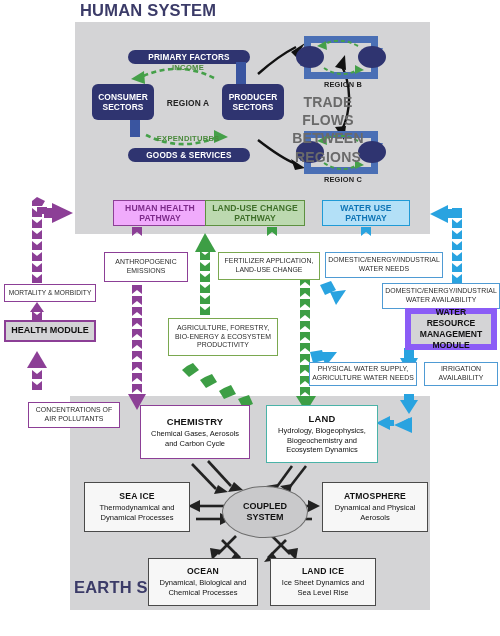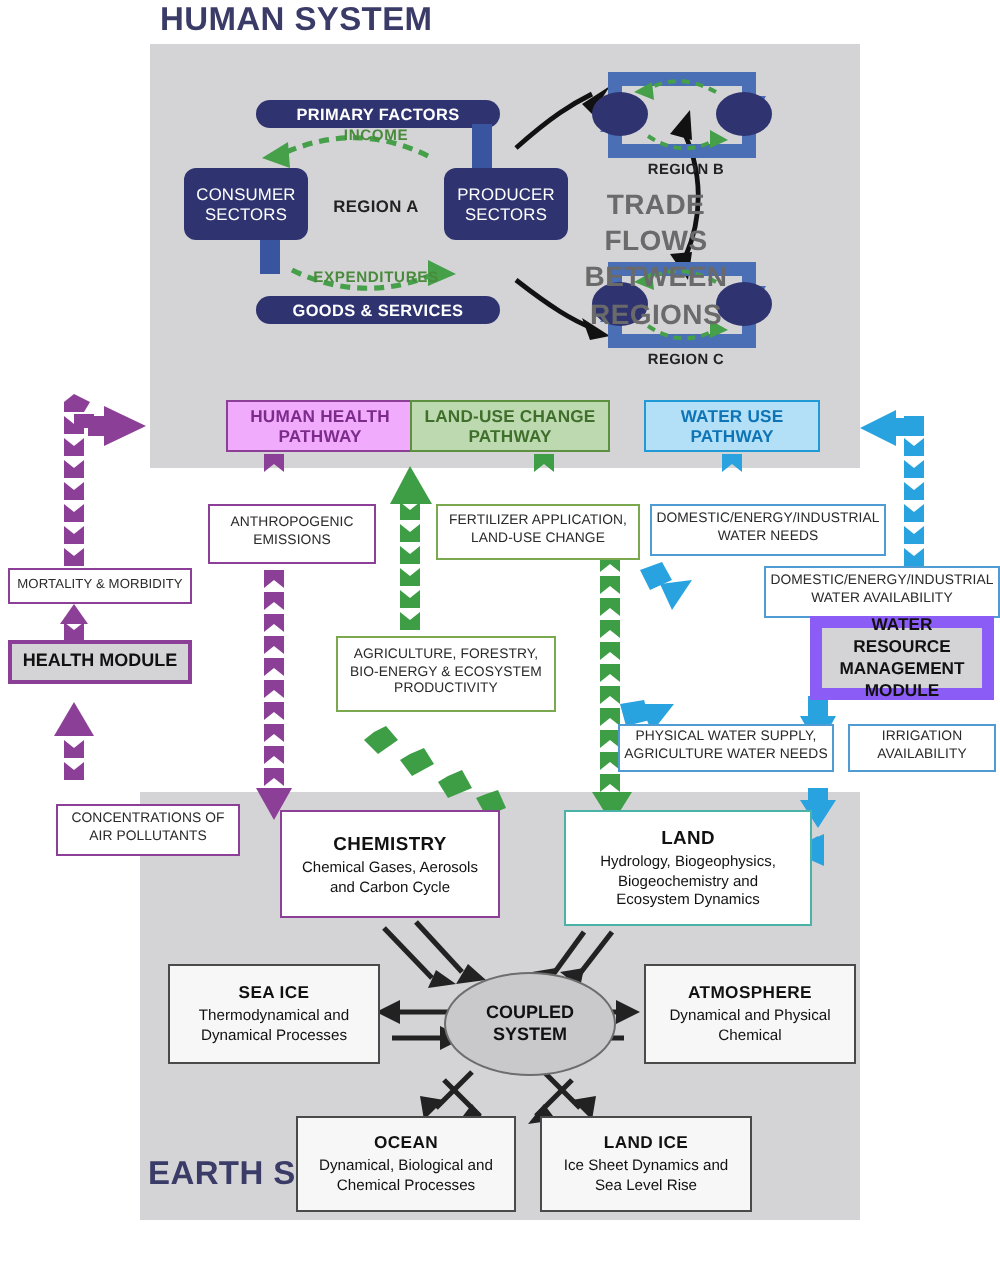--- a/index.html
+++ b/index.html
@@ -47,21 +47,21 @@
   .cbox-purple{border:1.6px solid #8c3f96;}
   .cbox-teal{border:1.6px solid #4ab3a8;}
 
   
   .ellipse{background:#c9c9cb;border:1.3px solid #6d6d6d;border-radius:50%;
            display:flex;align-items:center;justify-content:center;text-align:center;
            font-weight:bold;font-size:9px;line-height:1.25;color:#111;}
 
   
   .sector{background:#2f3470;border-radius:6px;display:flex;align-items:center;
-          justify-content:center;text-align:center;color:#fff;font-weight:normal;
+          justify-content:center;text-align:center;color:#fff;font-weight:bold;
           font-size:8.4px;line-height:1.25;letter-spacing:.1px;}
   .bar{background:#2f3470;border-radius:9px;display:flex;align-items:center;
        justify-content:center;color:#fff;font-weight:bold;font-size:8.2px;letter-spacing:.2px;}
   .regionlabel{font-weight:bold;font-size:8.4px;color:#222;letter-spacing:.2px;text-align:center;}
   .flowlabel{font-weight:bold;font-size:14px;color:#6a6a6a;letter-spacing:.2px;text-align:center;line-height:1.3;}
   .greenlab{font-weight:bold;font-size:7.6px;color:#4a8a3c;letter-spacing:.3px;text-align:center;}
   .minireg{font-weight:bold;font-size:7.4px;color:#222;letter-spacing:.2px;text-align:center;}
 
   svg{position:absolute;left:0;top:0;overflow:visible;}
 </style>
@@ -399,21 +399,21 @@
     <span>AIR POLLUTANTS</span>
   </div>
 </div>
 
 <div class="abs cbox cbox-purple" style="left:140px;top:405px;width:110px;height:54px;z-index:4;">
   <span class="ttl">CHEMISTRY</span>
   <span class="sub">Chemical Gases, Aerosols</span>
   <span class="sub">and Carbon Cycle</span>
 </div>
 
-<div class="abs cbox cbox-teal" style="left:282px;top:405px;width:124px;height:58px;z-index:4;">
+<div class="abs cbox cbox-teal" style="left:266px;top:405px;width:112px;height:58px;z-index:4;">
   <span class="ttl">LAND</span>
   <span class="sub">Hydrology, Biogeophysics,</span>
   <span class="sub">Biogeochemistry and</span>
   <span class="sub">Ecosystem Dynamics</span>
 </div>
 
 <svg width="500" height="636" style="z-index:3;">
   <g stroke="#222" stroke-width="2.6" fill="none">
 
     <path d="M192,464 L216,489"></path>
@@ -459,21 +459,21 @@
 
 <div class="abs ebox" style="left:84px;top:482px;width:106px;height:50px;z-index:4;">
   <span class="ttl">SEA ICE</span>
   <span class="sub">Thermodynamical and</span>
   <span class="sub">Dynamical Processes</span>
 </div>
 
 <div class="abs ebox" style="left:322px;top:482px;width:106px;height:50px;z-index:4;">
   <span class="ttl">ATMOSPHERE</span>
   <span class="sub">Dynamical and Physical</span>
-  <span class="sub">Chemical</span>
+  <span class="sub">Aerosols</span>
 </div>
 
 <div class="abs ebox" style="left:148px;top:558px;width:110px;height:48px;z-index:4;">
   <span class="ttl">OCEAN</span>
   <span class="sub">Dynamical, Biological and</span>
   <span class="sub">Chemical Processes</span>
 </div>
 
 <div class="abs ebox" style="left:270px;top:558px;width:106px;height:48px;z-index:4;">
   <span class="ttl">LAND ICE</span>

